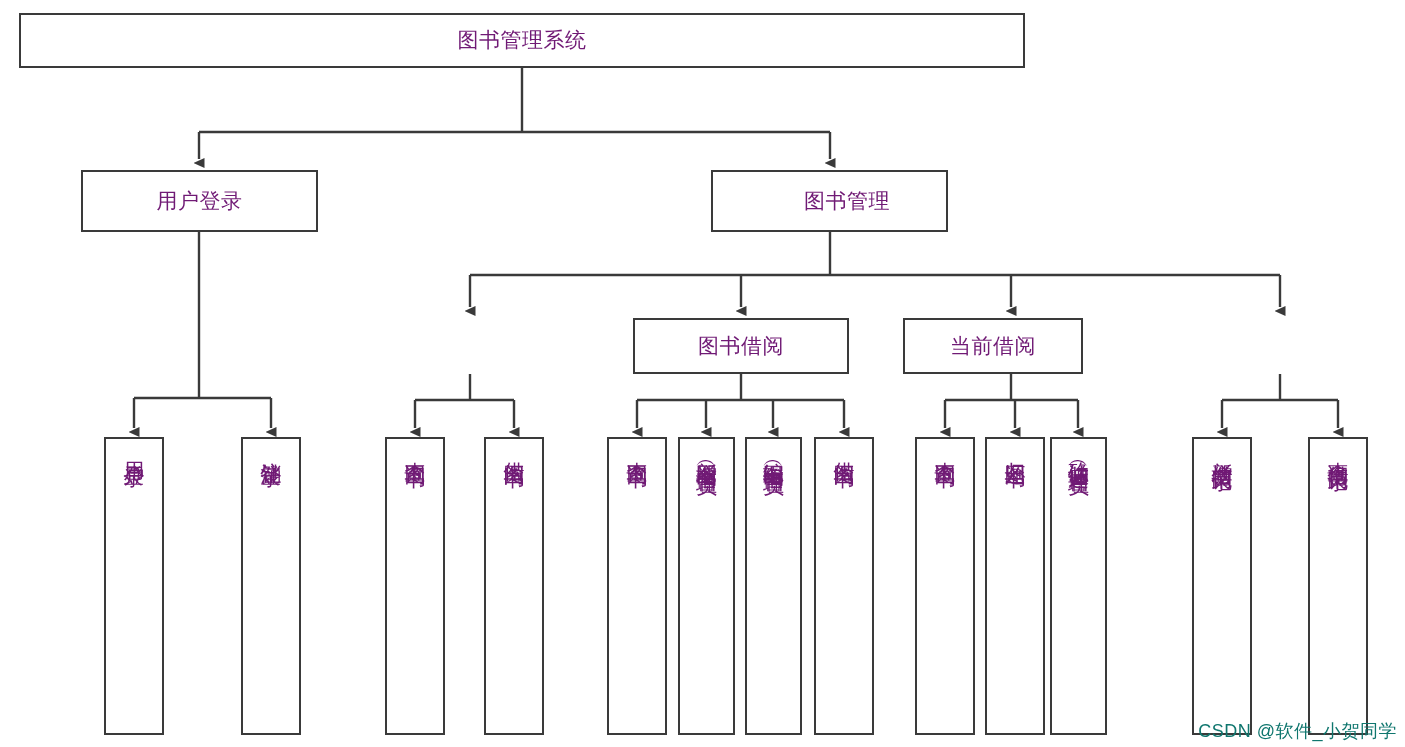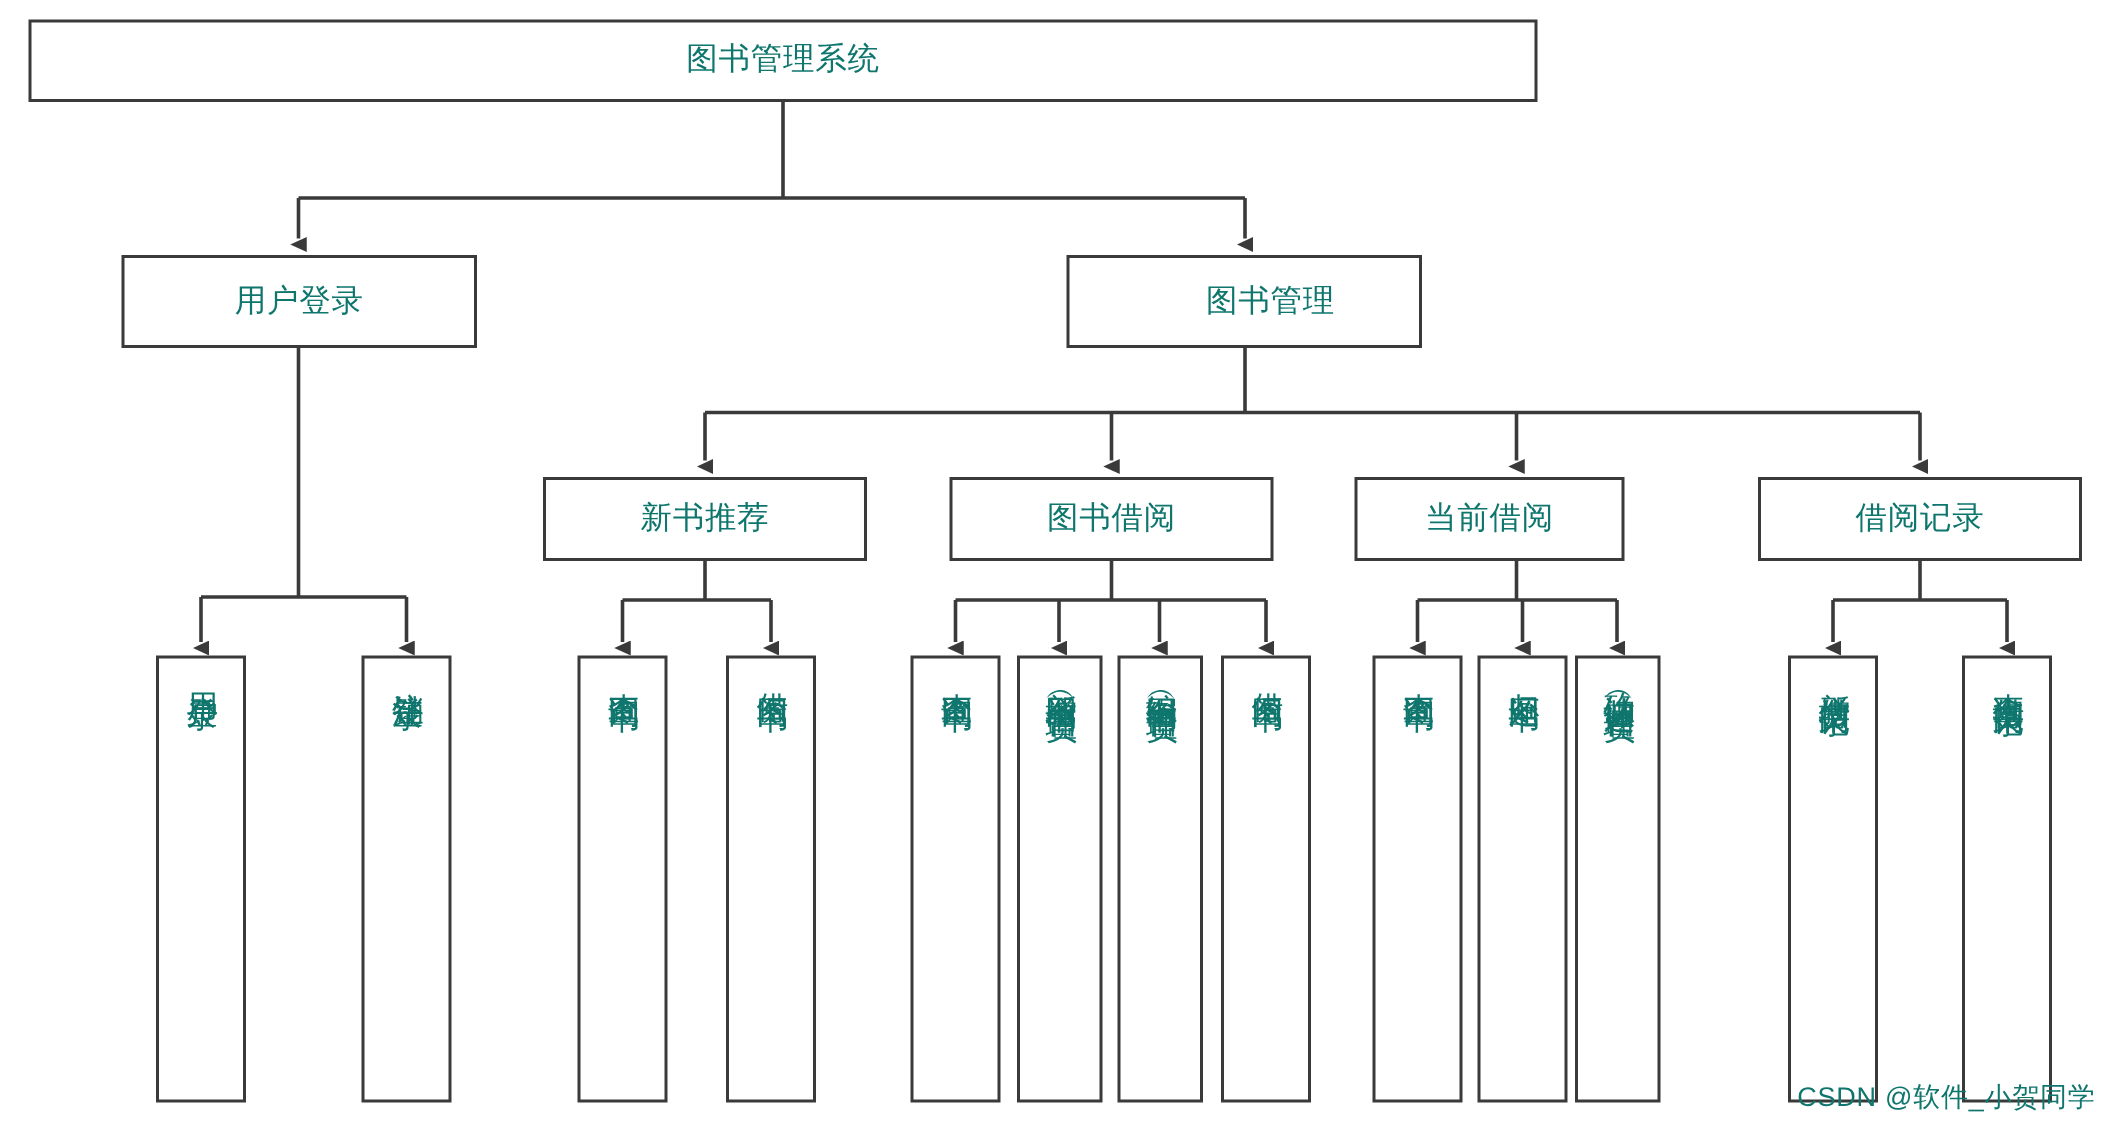--- a/index.html
+++ b/index.html
@@ -27,21 +27,21 @@
     pointer-events: none;
   }
   .node {
     position: absolute;
     box-sizing: border-box;
     background: #ffffff;
     border: 2px solid #3a3a3a;
     display: flex;
     align-items: center;
     justify-content: center;
-    color: #0f766e;
+    color: #701a75;
     z-index: 2;
   }
   .node .label {
     text-align: center;
     line-height: 1.18;
     white-space: nowrap;
   }
   
   .node.horiz .label {
     font-size: 21px;
@@ -132,31 +132,25 @@
     <span class="label">图书管理系统</span>
   </div>
 
   <div class="node horiz" style="left:81px; top:170px; width:237px; height:62px;">
     <span class="label">用户登录</span>
   </div>
   <div class="node horiz" style="left:711px; top:170px; width:237px; height:62px;padding-left:35px;">
     <span class="label">图书管理</span>
   </div>
 
-  <div class="node horiz" style="left:362px; top:318px; width:216px; height:56px;">
-    <span class="label">新书推荐</span>
-  </div>
   <div class="node horiz" style="left:633px; top:318px; width:216px; height:56px;">
     <span class="label">图书借阅</span>
   </div>
   <div class="node horiz" style="left:903px; top:318px; width:180px; height:56px;">
     <span class="label">当前借阅</span>
-  </div>
-  <div class="node horiz" style="left:1172px; top:318px; width:216px; height:56px;">
-    <span class="label">借阅记录</span>
   </div>
 
   <div class="node vert" style="left:104px; top:437px; width:60px; height:298px;">
     <span class="label">用户登录</span>
   </div>
   <div class="node vert" style="left:241px; top:437px; width:60px; height:298px;">
     <span class="label">注销登录</span>
   </div>
 
   <div class="node vert" style="left:385px; top:437px; width:60px; height:298px;">

